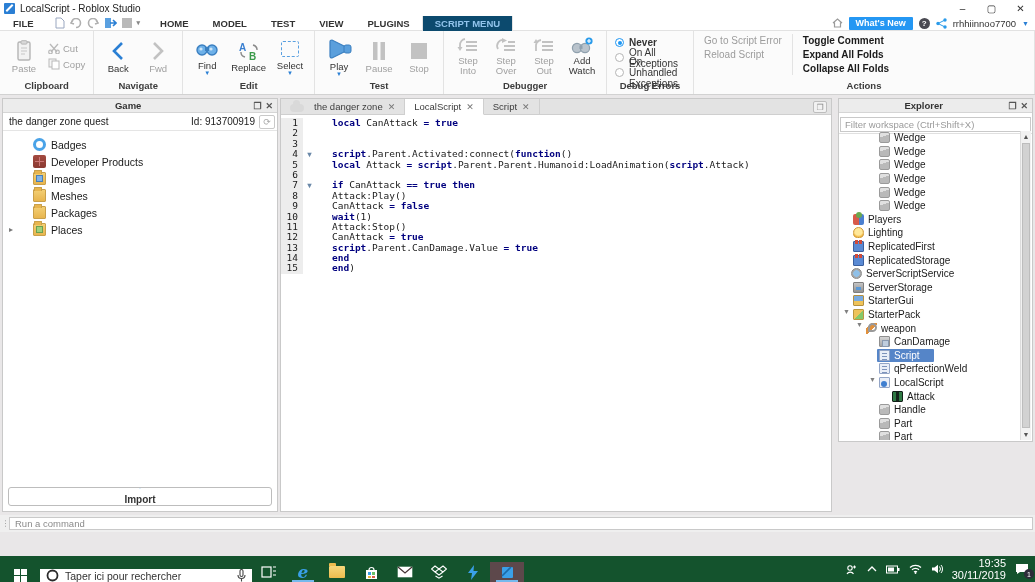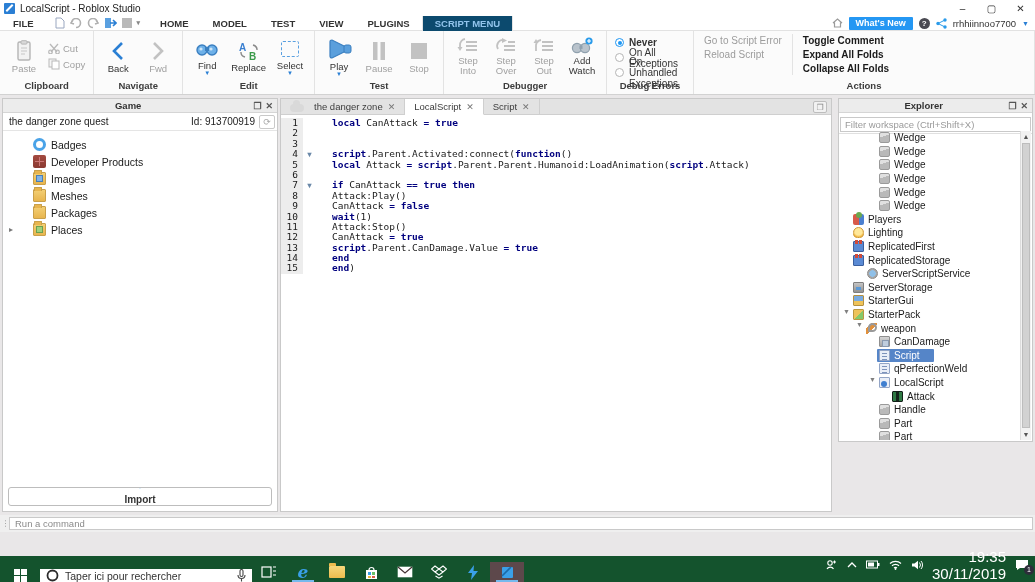--- a/index.html
+++ b/index.html
@@ -145,21 +145,21 @@
   .tb-search { width:212px; background:#fff; display:flex; align-items:center; padding:0 6px; gap:6px; }
   .tb-search .stext { flex:1; font-size:10.5px; color:#333; }
   .tb-icon { width:34px; display:flex; align-items:center; justify-content:center; position:relative; }
   .tb-icon.open::after { content:""; position:absolute; bottom:0; left:6px; right:6px; height:2px; background:#76b9ed; }
   .tb-icon.active { background:#5d484b; }
   .tb-folder { width:16px; height:12px; background:linear-gradient(#f7d87c,#eebc4e); border-radius:1px; position:relative; }
   .tb-folder::before { content:""; position:absolute; top:-3px; left:0; width:7px; height:3px; background:#eebc4e; border-radius:1px 1px 0 0; }
   .edge-e { font-size:17px; font-weight:bold; color:#3aa0e8; font-family:"DejaVu Serif",serif; font-style:italic; }
   .tray { margin-left:auto; display:flex; align-items:center; gap:9px; padding-right:6px; color:#fff; }
   .tray svg { display:block; }
-  .tray-time { text-align:right; font-size:15px; line-height:1.15; color:#fff; }
+  .tray-time { text-align:right; font-size:11px; line-height:1.15; color:#fff; }
   .notif { position:relative; }
   .notif .badge { position:absolute; right:-5px; bottom:-4px; width:10px; height:10px; border-radius:50%; background:#2d2d3a; color:#fff; font-size:7px; display:flex; align-items:center; justify-content:center; }
 </style>
 </head>
 <body>
 
 <div id="app">
 
   <div class="titlebar">
     <span class="app-logo"></span>
@@ -561,21 +561,21 @@
             <span>ReplicatedFirst</span>
           </span>
         </div>
         <div class="xrow" style="padding-left: 2px;">
           <span class="expander"></span>
           <span class="sel-box">
             <span class="ti ti-replicated"></span>
             <span>ReplicatedStorage</span>
           </span>
         </div>
-        <div class="xrow" style="padding-left: 16px;">
+        <div class="xrow" style="padding-left: 0;">
           <span class="expander"></span>
           <span class="sel-box">
             <span class="ti ti-serverscript"></span>
             <span>ServerScriptService</span>
           </span>
         </div>
         <div class="xrow" style="padding-left: 2px;">
           <span class="expander"></span>
           <span class="sel-box">
             <span class="ti ti-serverstorage"></span>

